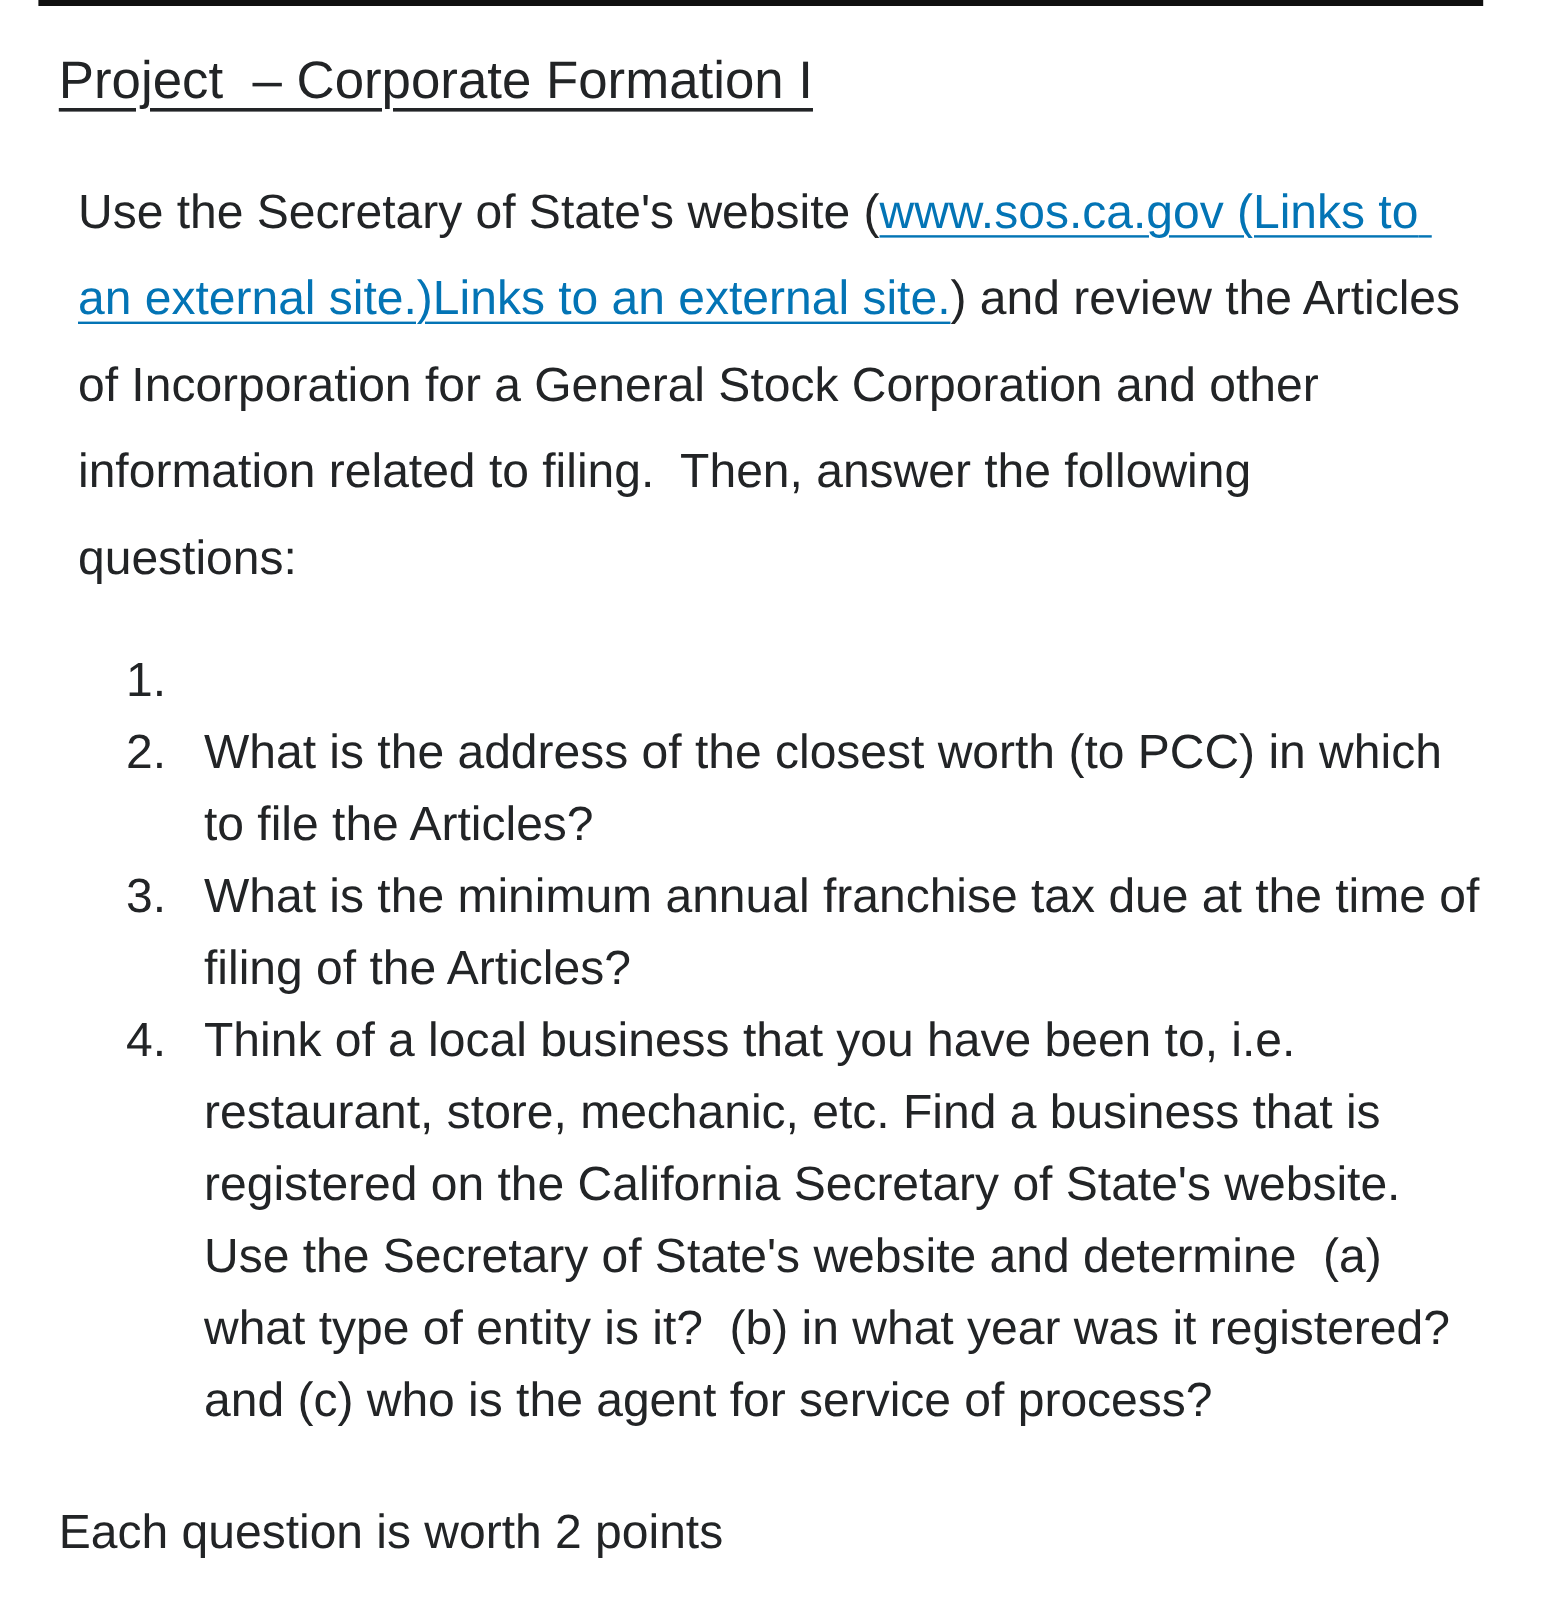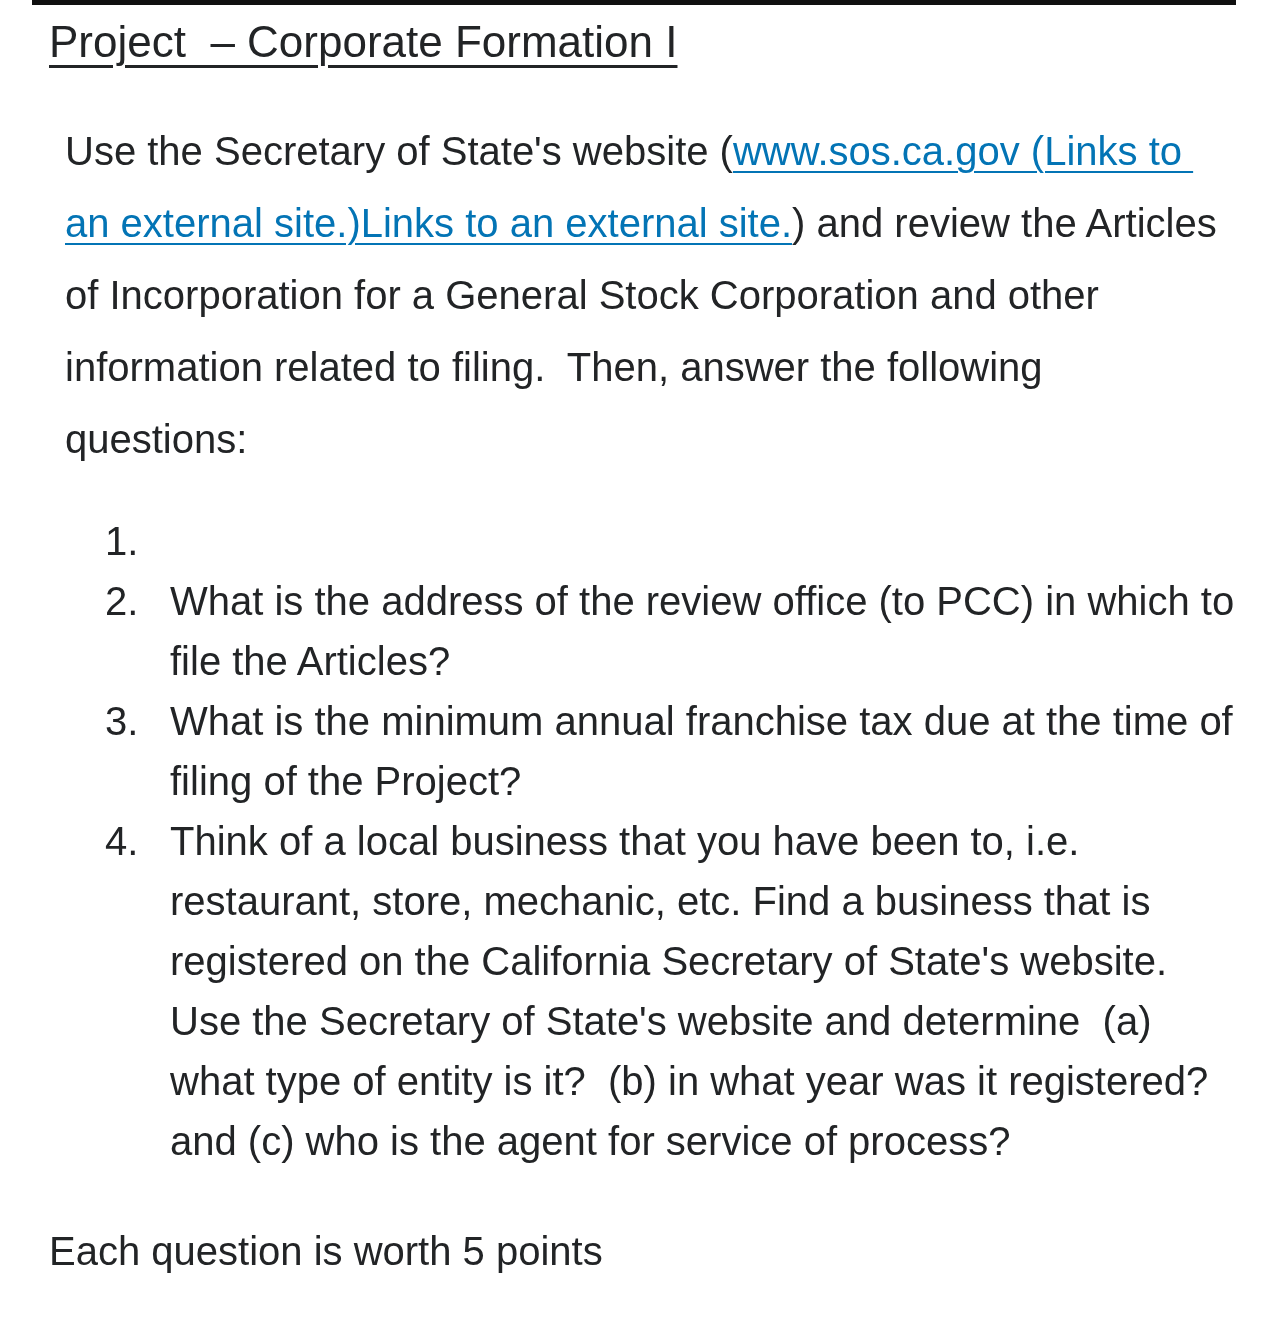--- a/index.html
+++ b/index.html
@@ -17,21 +17,21 @@
   }
   .top-cut-bar {
     position: absolute;
     top: 0;
     left: 32px;
     right: 48px;
     height: 5px;
     background: #101010;
   }
   .page {
-    padding: 14px 49px 0 49px;
+    padding: 40px 49px 0 49px;
     box-sizing: border-box;
     width: 1284px;
   }
   h1.doc-title {
     margin: 0;
     font-size: 44px;
     font-weight: 400;
     line-height: 1.25;
     color: #222426;
     white-space: pre-wrap;
@@ -92,27 +92,27 @@
   <h1 class="doc-title"><span class="underlined">Project  – Corporate Formation I</span></h1>
 
   <p class="intro"><span>Use the Secretary of State's website (</span><a class="ext-link">www.sos.ca.gov (Links to an external site.)Links to an external site.</a><span>) and review the Articles of Incorporation for a General Stock Corporation and other information related to filing.  Then, answer the following questions:</span></p>
 
   <ol class="questions">
     <li>
       <span class="num">1.</span>
     </li>
     <li>
       <span class="num">2.</span>
-      <span class="qtext">What is the address of the review office (to PCC) in which to file the Articles?</span>
+      <span class="qtext">What is the address of the closest worth (to PCC) in which to file the Articles?</span>
     </li>
     <li>
       <span class="num">3.</span>
-      <span class="qtext">What is the minimum annual franchise tax due at the time of filing of the Project?</span>
+      <span class="qtext">What is the minimum annual franchise tax due at the time of filing of the Articles?</span>
     </li>
     <li>
       <span class="num">4.</span>
       <span class="qtext">Think of a local business that you have been to, i.e. restaurant, store, mechanic, etc. Find a business that is registered on the California Secretary of State's website.   Use the Secretary of State's website and determine  (a) what type of entity is it?  (b) in what year was it registered?  and (c) who is the agent for service of process?</span>
     </li>
   </ol>
 
-  <p class="footer-note">Each question is worth 5 points</p>
+  <p class="footer-note">Each question is worth 2 points</p>
 
 </div>
 
 </body></html>

